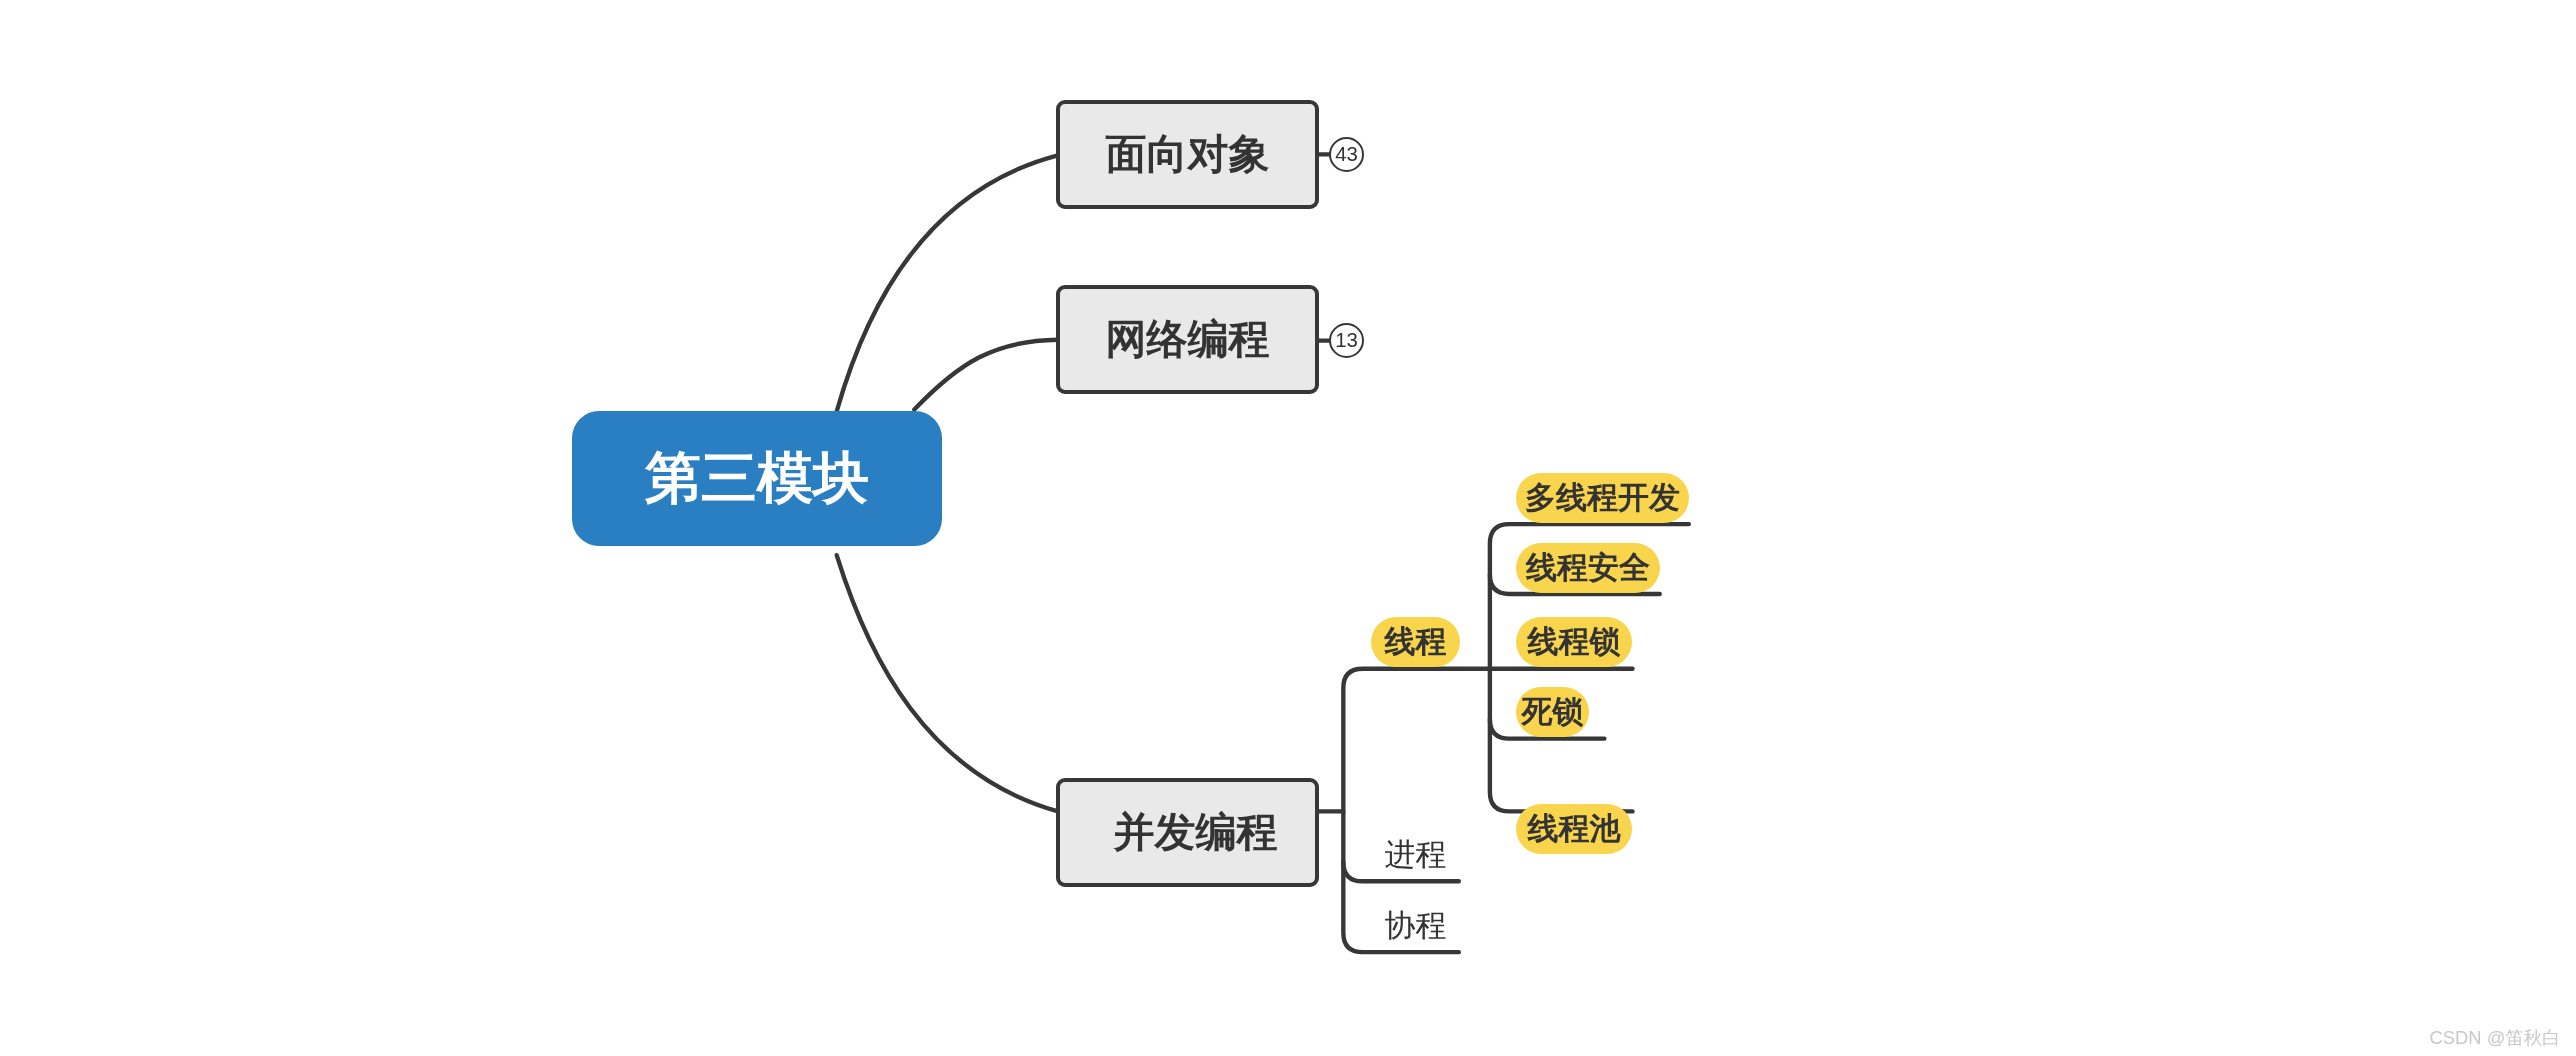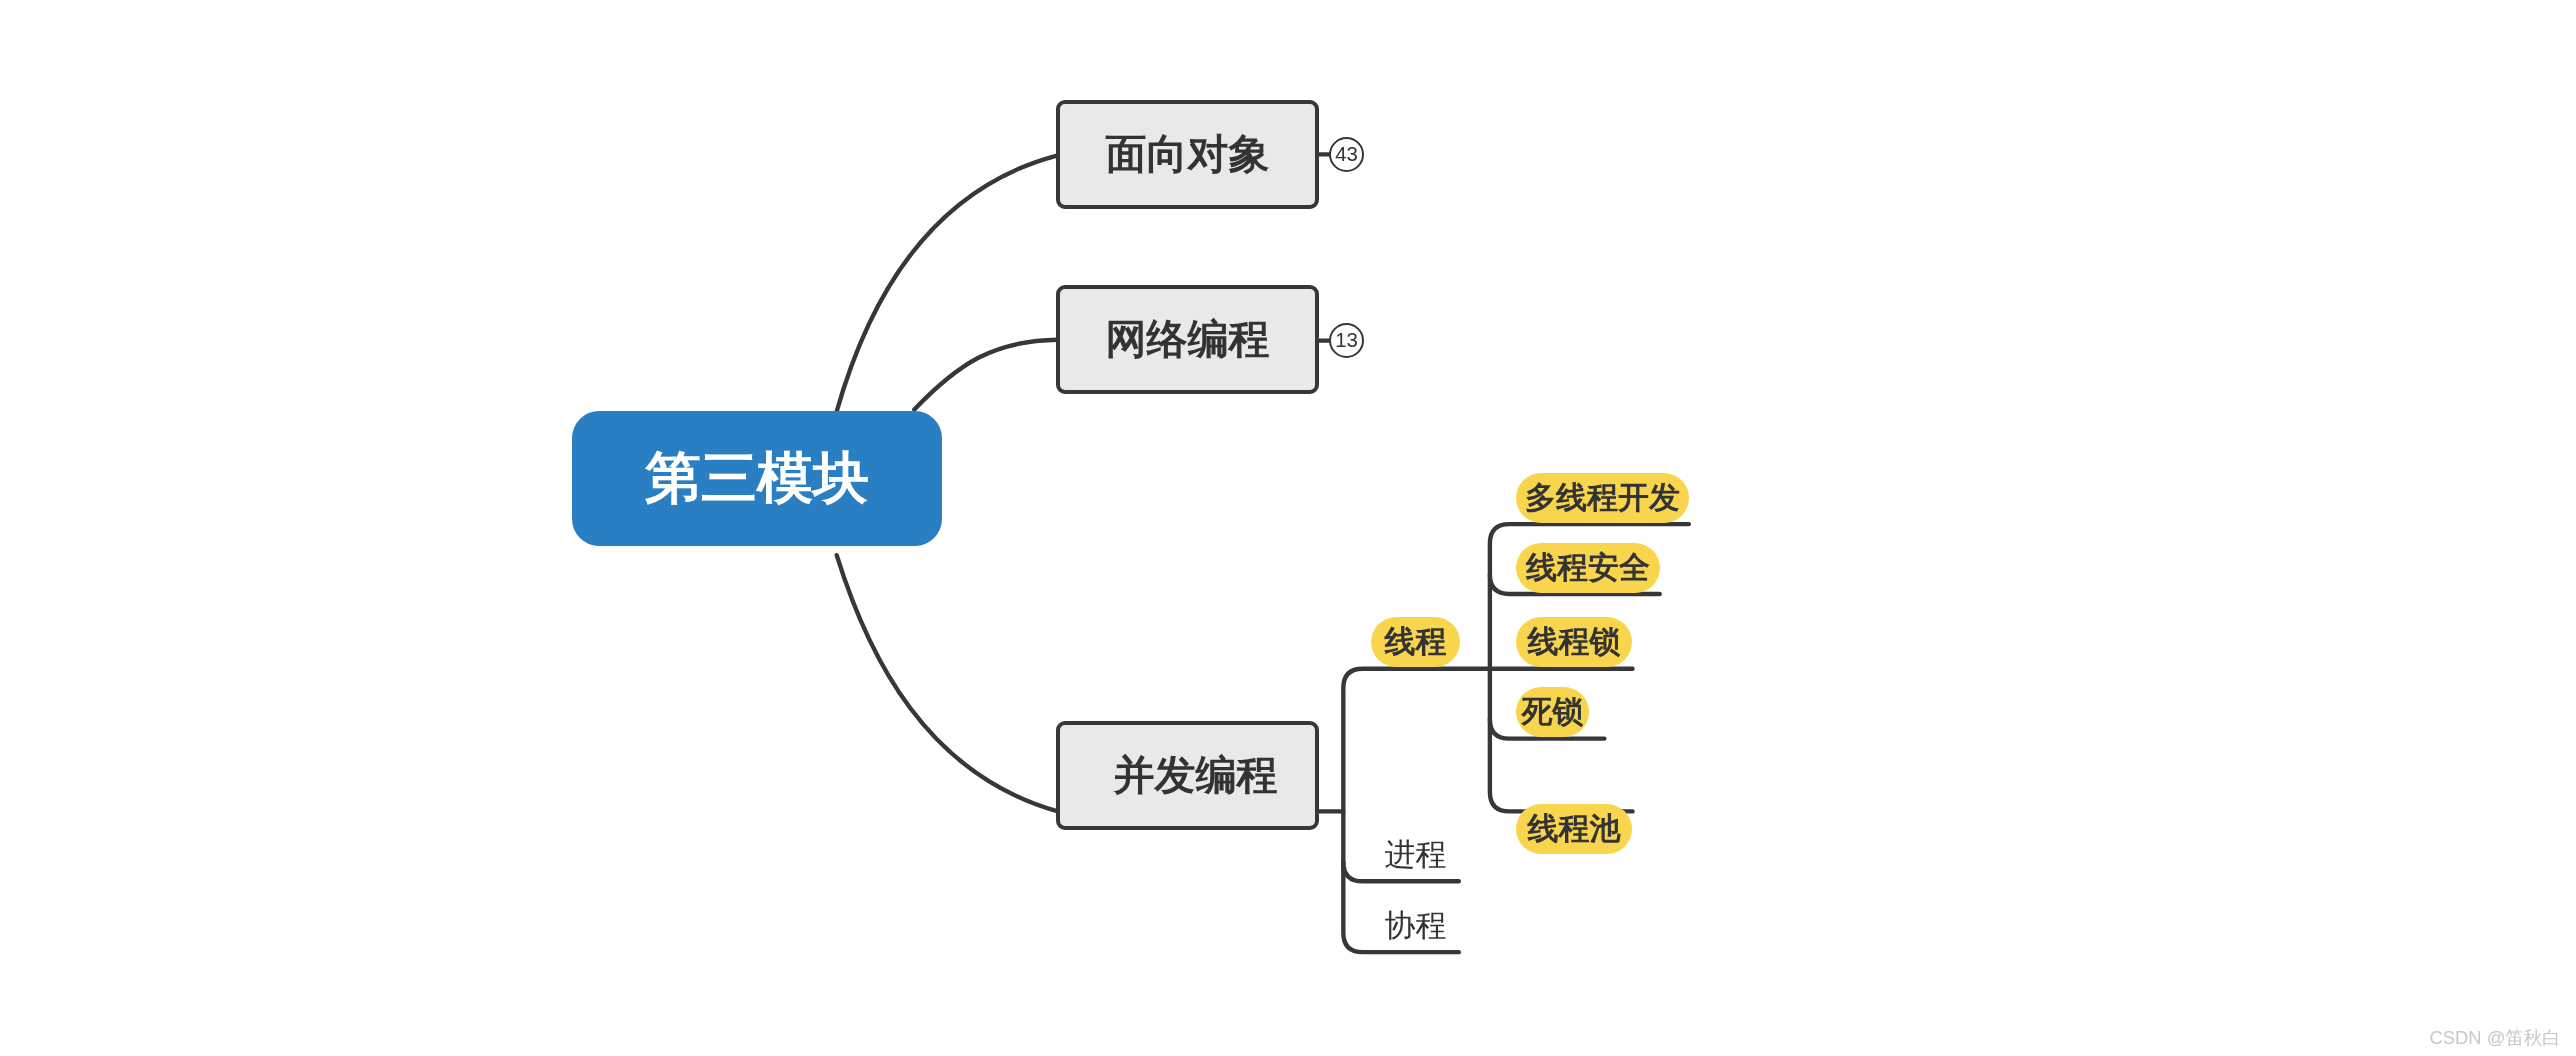--- a/index.html
+++ b/index.html
@@ -44,21 +44,21 @@
     left: 1056px;
     width: 263px; height: 109px;
     background: var(--branch-gray, #E9E9E9);
     border: 4.9px solid var(--line-dark, #373737);
     border-radius: 9px;
     font-size: 41px;
     font-weight: bold;
   }
   .topic-main.oop        { top: 100px; }
   .topic-main.network    { top: 285px; }
-  .topic-main.concurrent { top: 721px; padding-left: 16px; }
+  .topic-main.concurrent { top: 778px; padding-left: 16px; }
   .badge {
     position: absolute;
     left: 1329px;
     width: 35px; height: 35px;
     box-sizing: border-box;
     background: #ffffff;
     border: 2.9px solid var(--line-dark, #373737);
     border-radius: 50%;
     display: flex;
     align-items: center;

